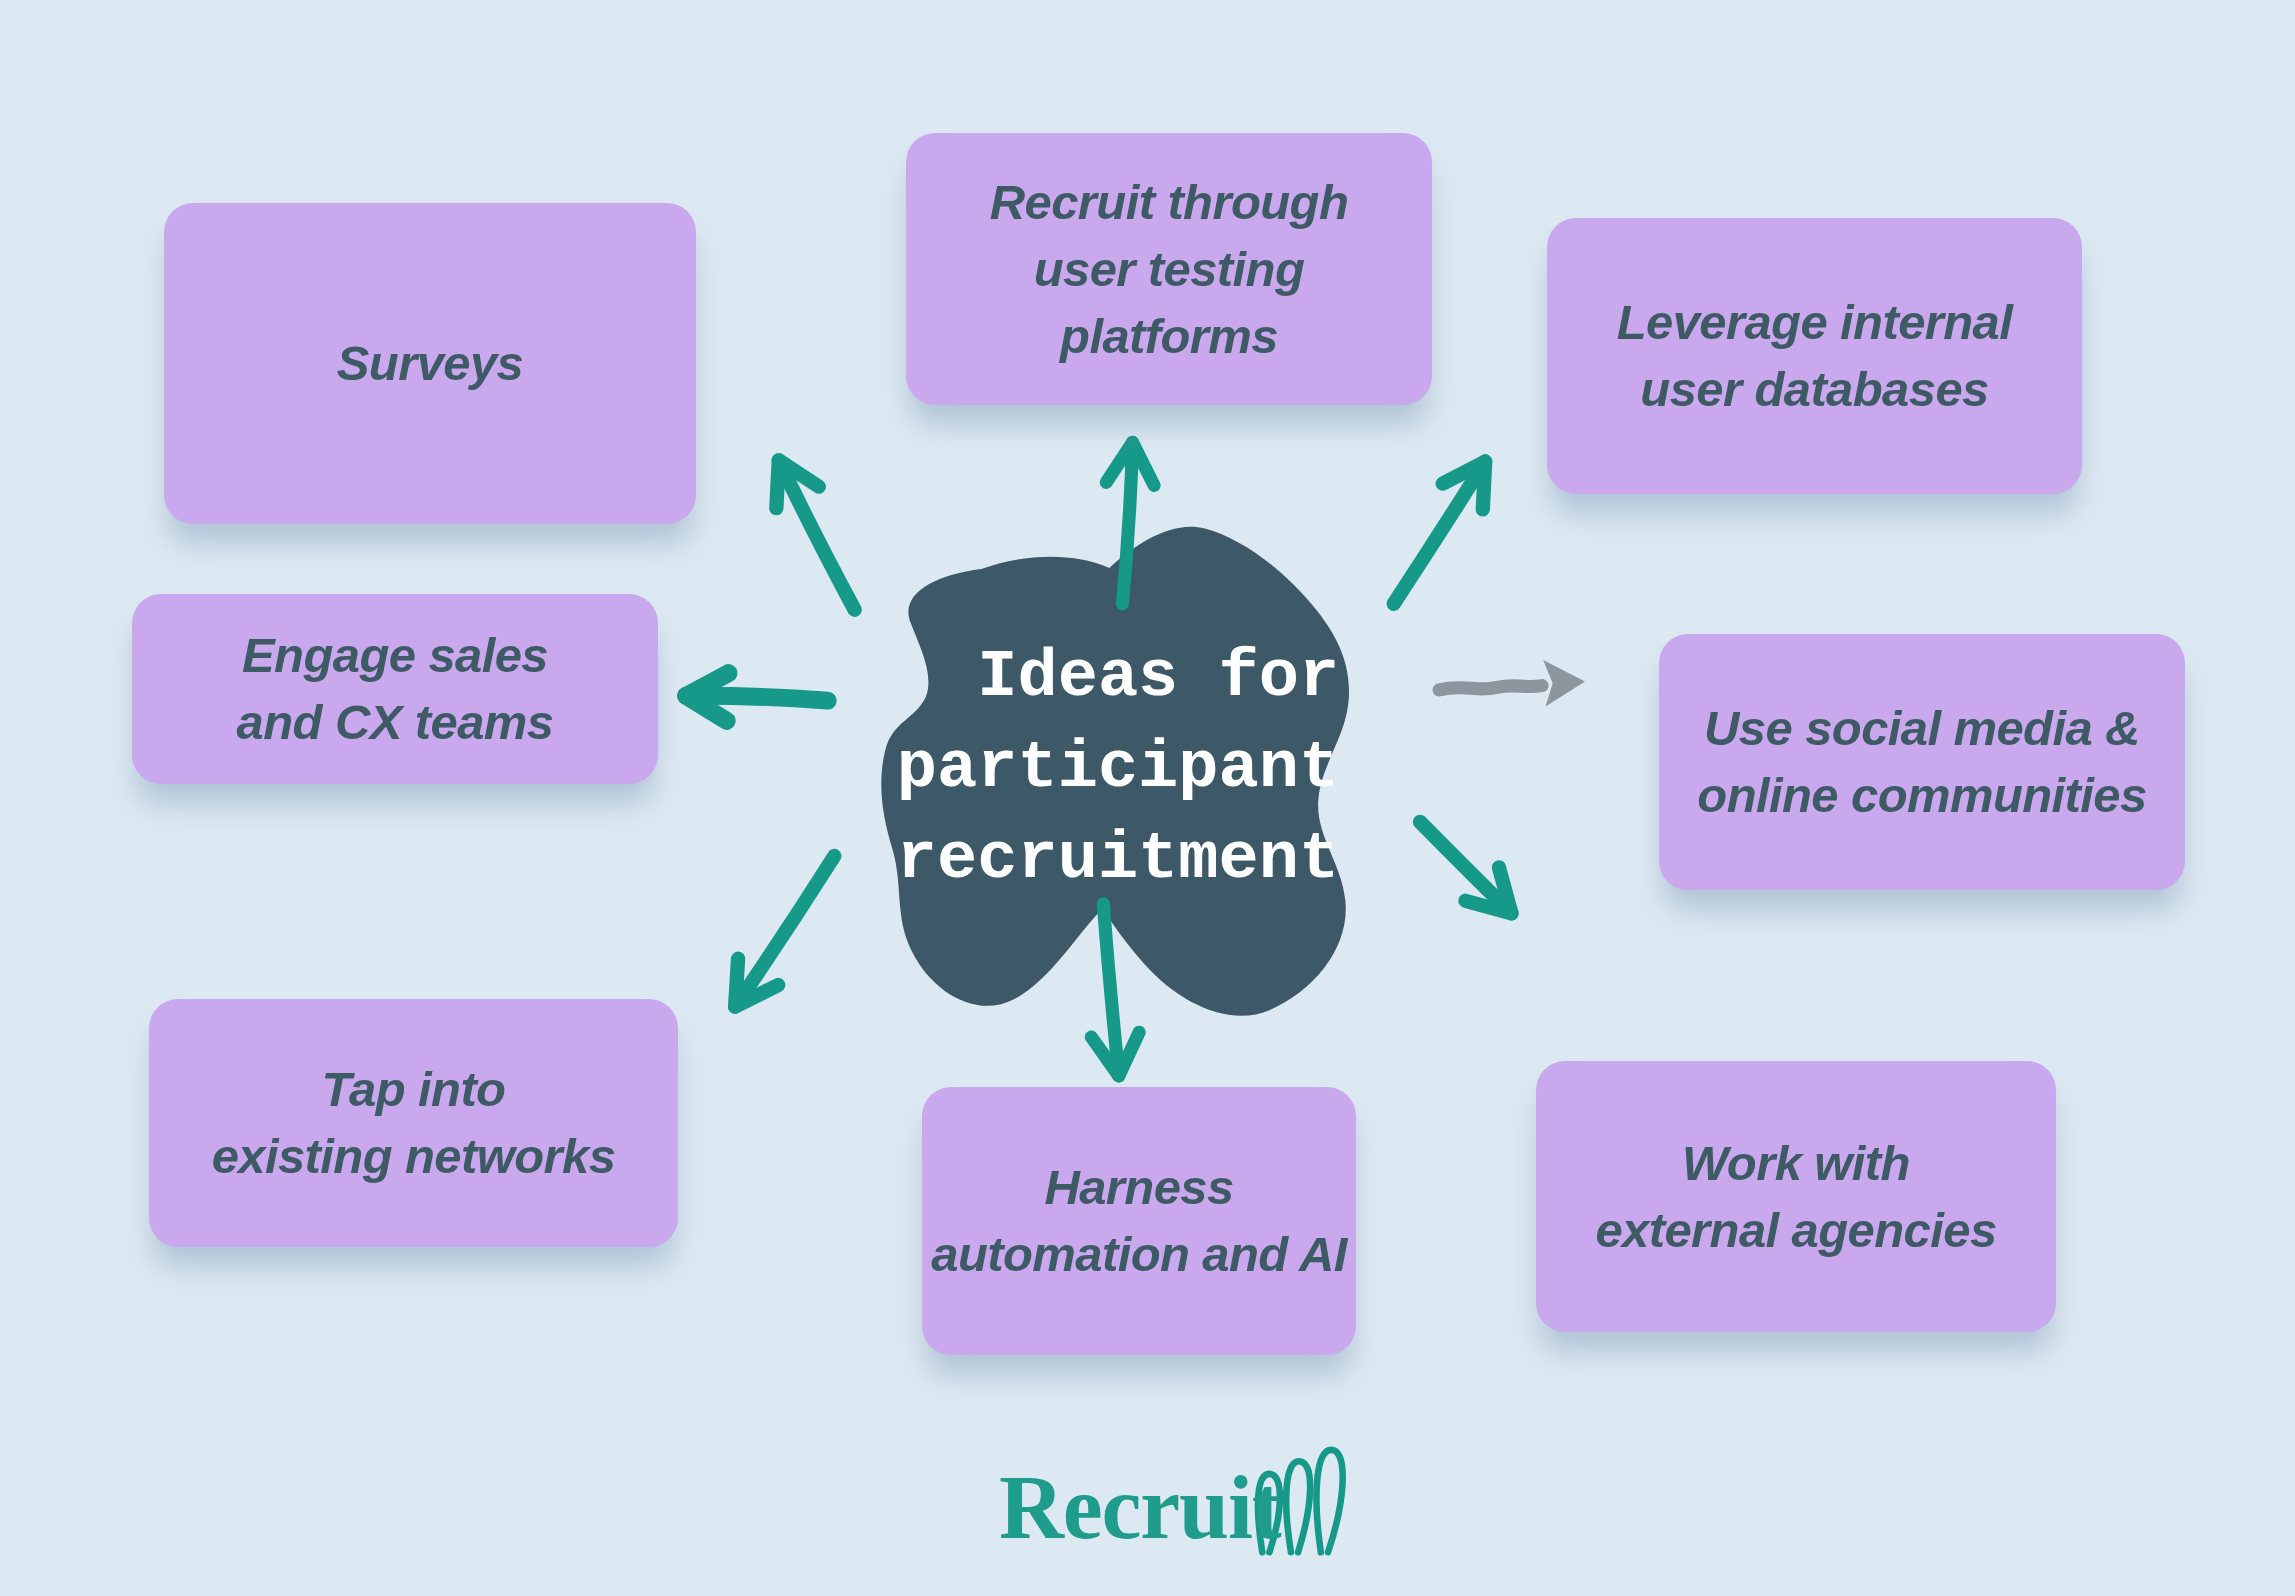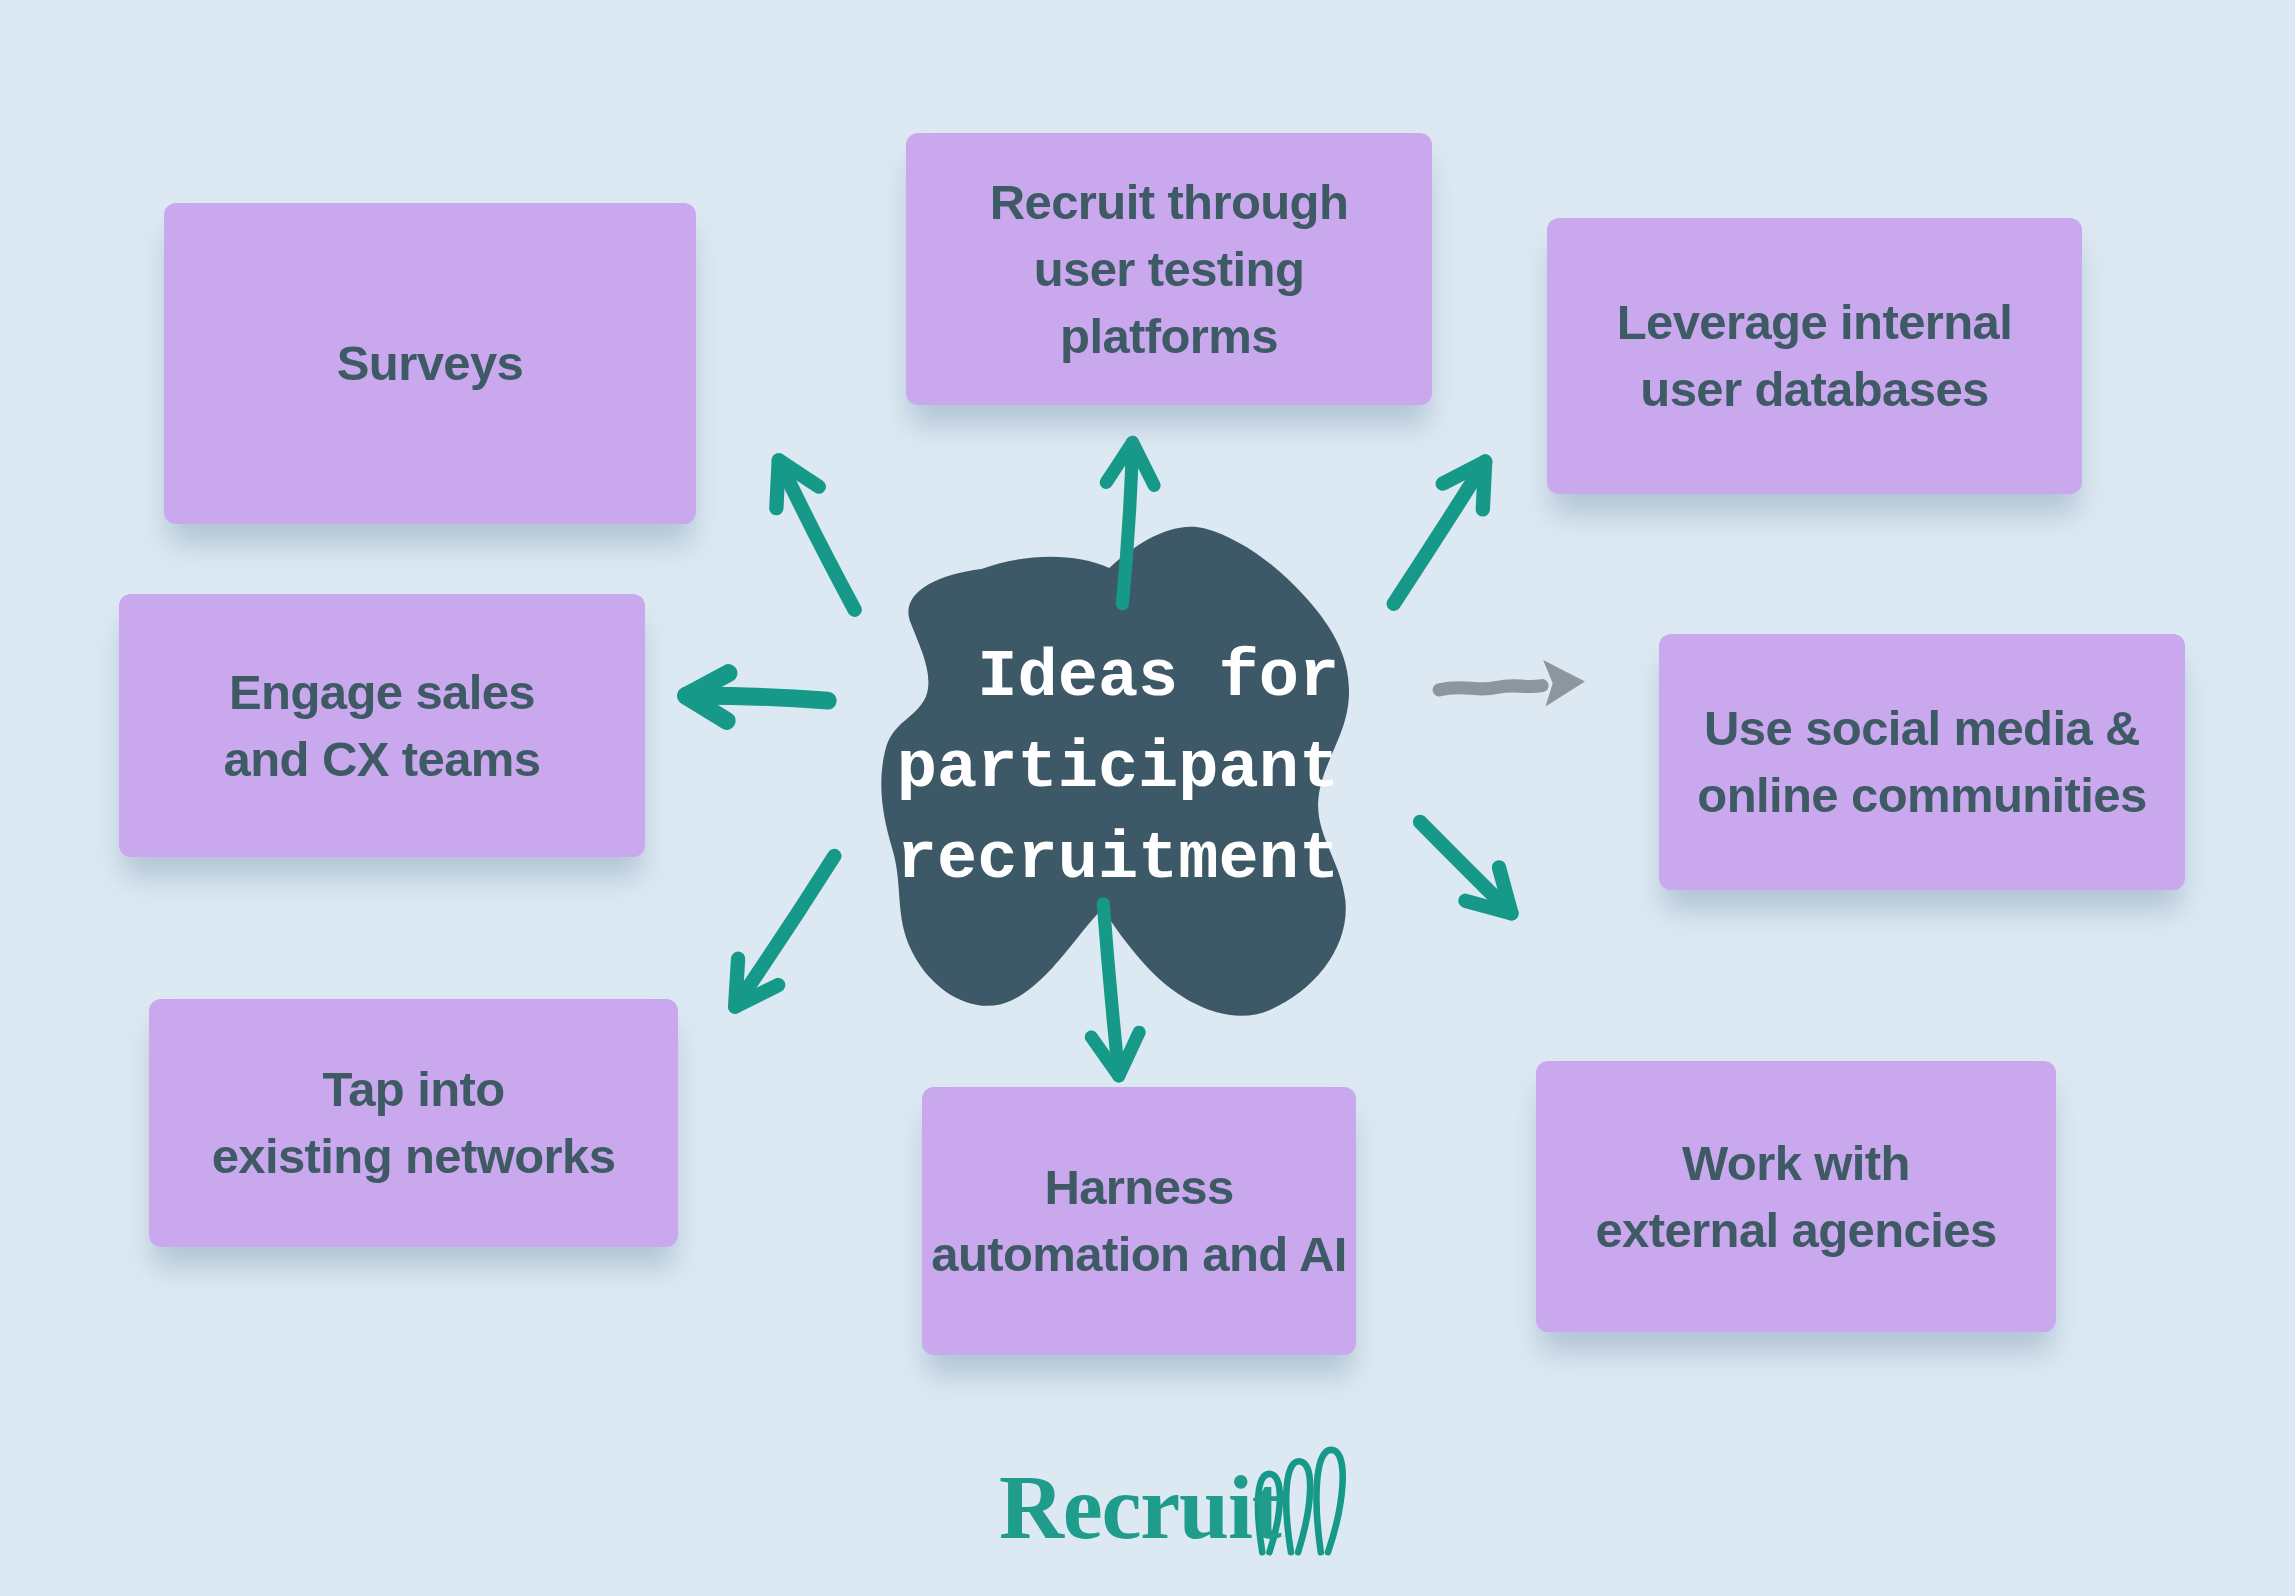--- a/index.html
+++ b/index.html
@@ -7,23 +7,24 @@
     position:relative;
     width:2295px;height:1596px;
     background:#dde9f2;
     overflow:hidden;
     font-family:"Liberation Sans", sans-serif;
   }
   #art{position:absolute;left:0;top:0;width:2295px;height:1596px;}
   .node{
     position:absolute;
     background:#c9a8ee;
-    border-radius:12px;
+    border-radius:29px;
     display:flex;align-items:center;justify-content:center;
     box-shadow:0 24px 29px -4.8px rgba(125,150,180,0.45);
+    font-style:italic;
   }
   .node-label{
     white-space:pre-line;
     text-align:center;
     color:#3e5a64;
     font-size:49px;
     line-height:67px;
     font-weight:600;
     letter-spacing:-0.6px;
   }
@@ -127,21 +128,21 @@
     <span class="node-label">Recruit through
 user testing
 platforms</span>
   </div>
 
   <div class="node" style="left:1547px;top:218px;width:535px;height:276px;">
     <span class="node-label">Leverage internal
 user databases</span>
   </div>
 
-  <div class="node" style="left:119px;top:594px;width:526px;height:263px;">
+  <div class="node" style="left:132px;top:594px;width:526px;height:190px;">
     <span class="node-label">Engage sales
 and CX teams</span>
   </div>
 
   <div class="node" style="left:1659px;top:634px;width:526px;height:256px;">
     <span class="node-label">Use social media &amp;
 online communities</span>
   </div>
 
   <div class="node" style="left:149px;top:999px;width:529px;height:248px;">

